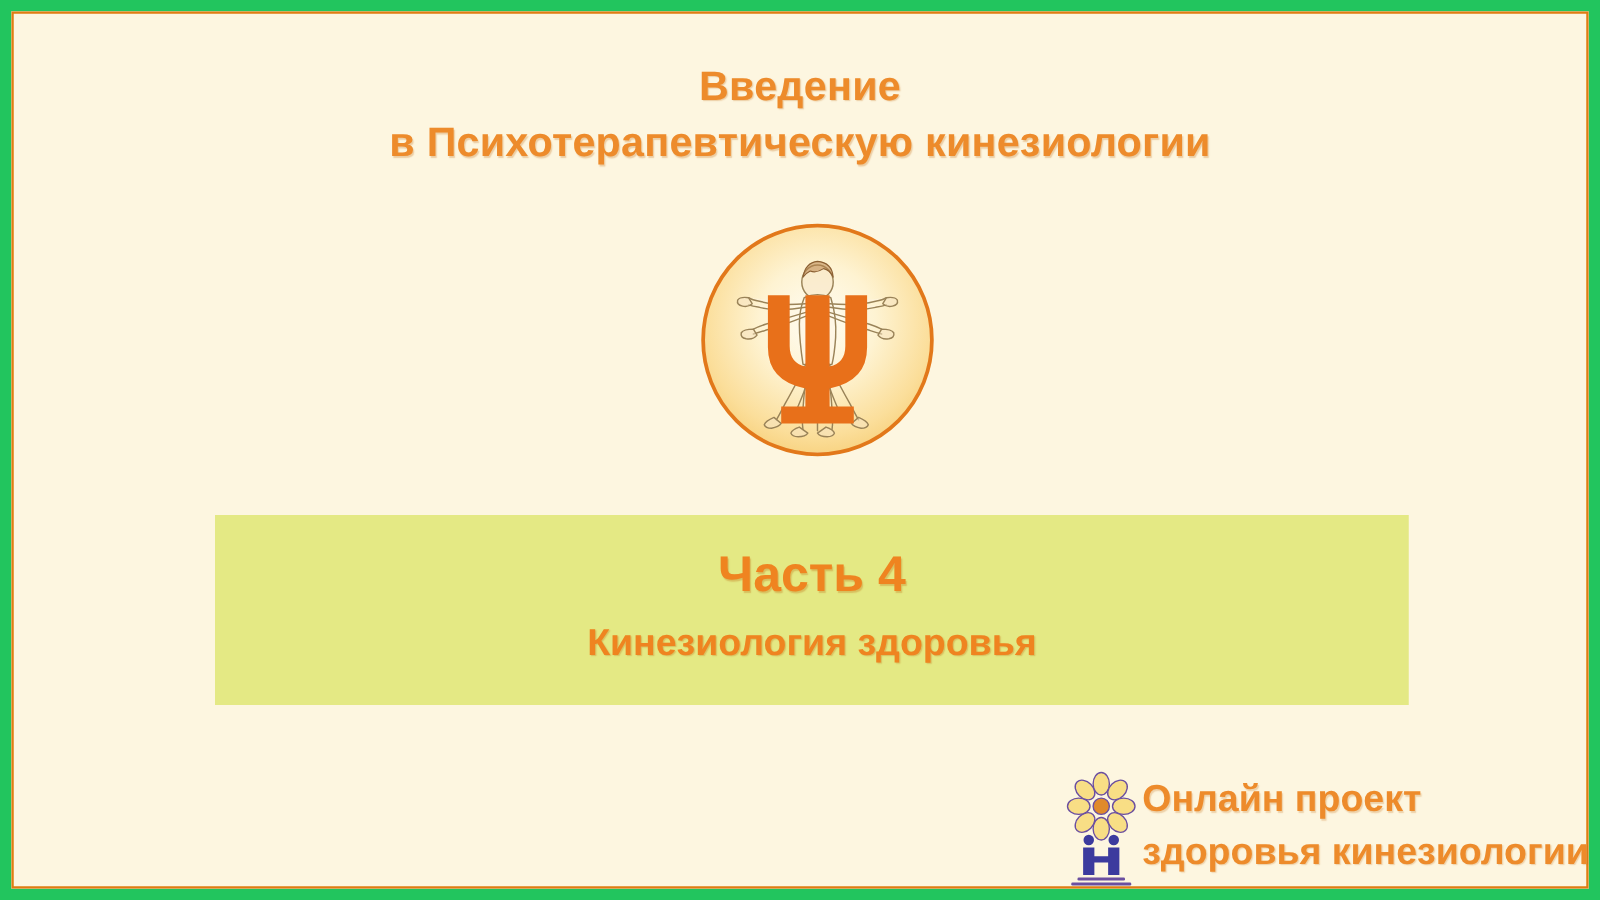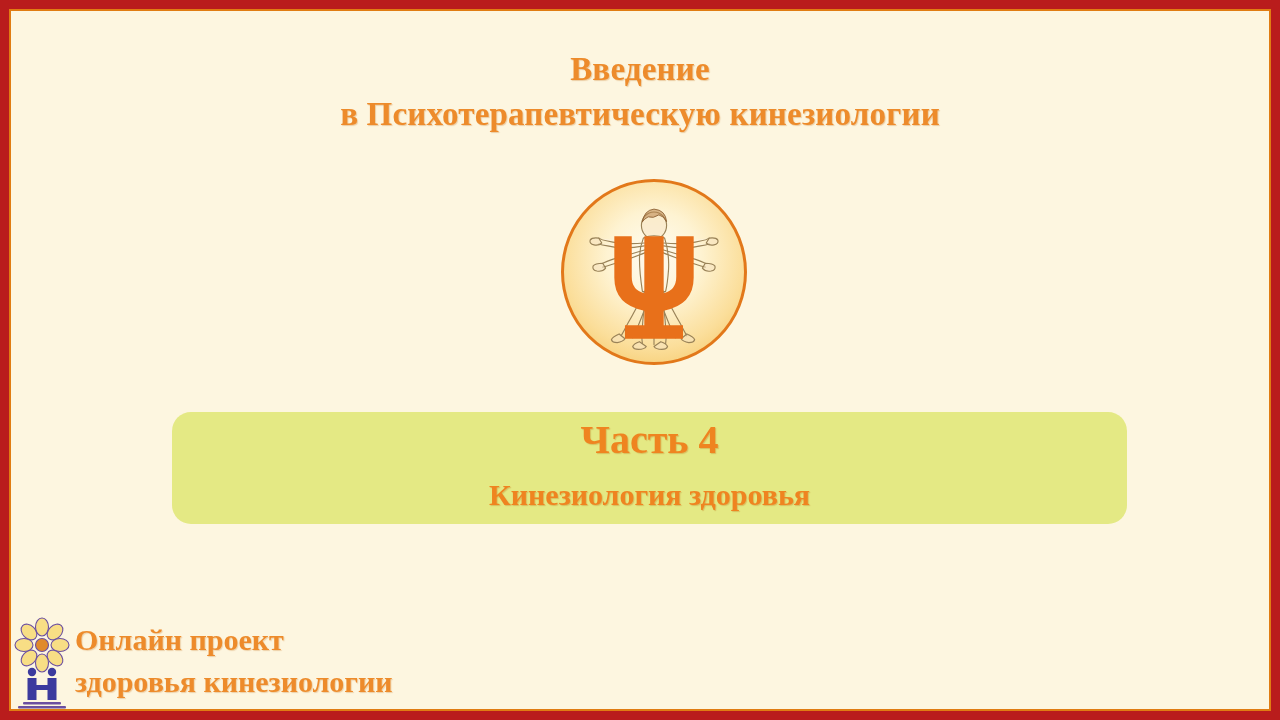--- a/index.html
+++ b/index.html
@@ -6,23 +6,23 @@
     margin: 0;
     padding: 0;
     background: #ffffff;
   }
   .slide {
     position: relative;
     width: 1280px;
     height: 720px;
     box-sizing: border-box;
     background: #FDF6E0;
-    border: 9px solid #b91c1c;
+    border: 9px solid #22c55e;
     overflow: hidden;
-    font-family: Liberation Serif, serif;
+    font-family: Liberation Sans, sans-serif;
     padding-left: 44px;
   }
   .frame-inner-edge {
     position: absolute;
     inset: 0;
     pointer-events: none;
     box-shadow: inset 0 0 0 2px #E07C12;
   }
 
   
@@ -61,45 +61,44 @@
     overflow: hidden;
   }
   .logo-svg { position: absolute; inset: 0; width: 100%; height: 100%; }
 
   
   .part-box {
     position: absolute;
     left: 163px;
     top: 403px;
     width: 955px;
-    height: 112px;
+    height: 152px;
     background: #E4E984;
     display: flex;
     flex-direction: column;
     align-items: center;
     justify-content: center;
-    border-radius: 19px;
   }
   .part-line {
     color: #EF8420;
     font-weight: bold;
     text-shadow: 1px 1px 1px rgba(190,104,14,0.32);
   }
   .part-line-1 { font-size: 40px; line-height: 54px; }
   .part-line-2 { font-size: 30px; line-height: 56px; }
 
   
   .footer {
     position: absolute;
     left: 0;
     top: 604px;
     width: 100%;
     display: flex;
     align-items: center;
-    justify-content: flex-start;
+    justify-content: flex-end;
   }
   .inst-logo { width: 66px; height: 96px; display: block; }
   .footer-text { text-align: left; }
   .footer-line {
     color: #ED8B2B;
     font-weight: bold;
     font-size: 30px;
     line-height: 42px;
     text-shadow: 1px 1px 1px rgba(196,110,20,0.28);
   }

